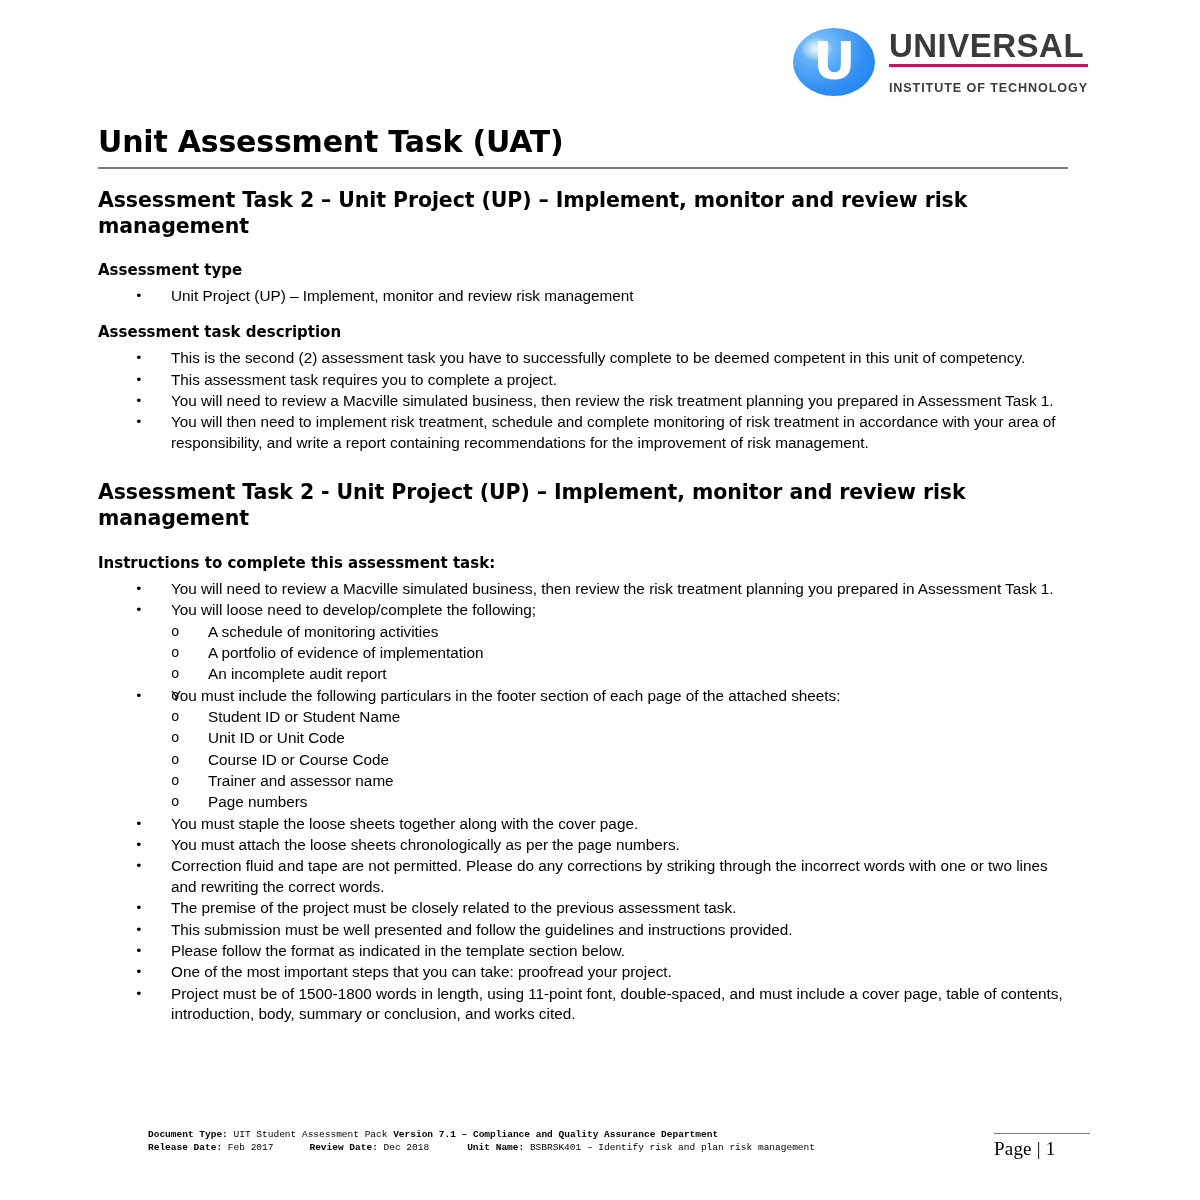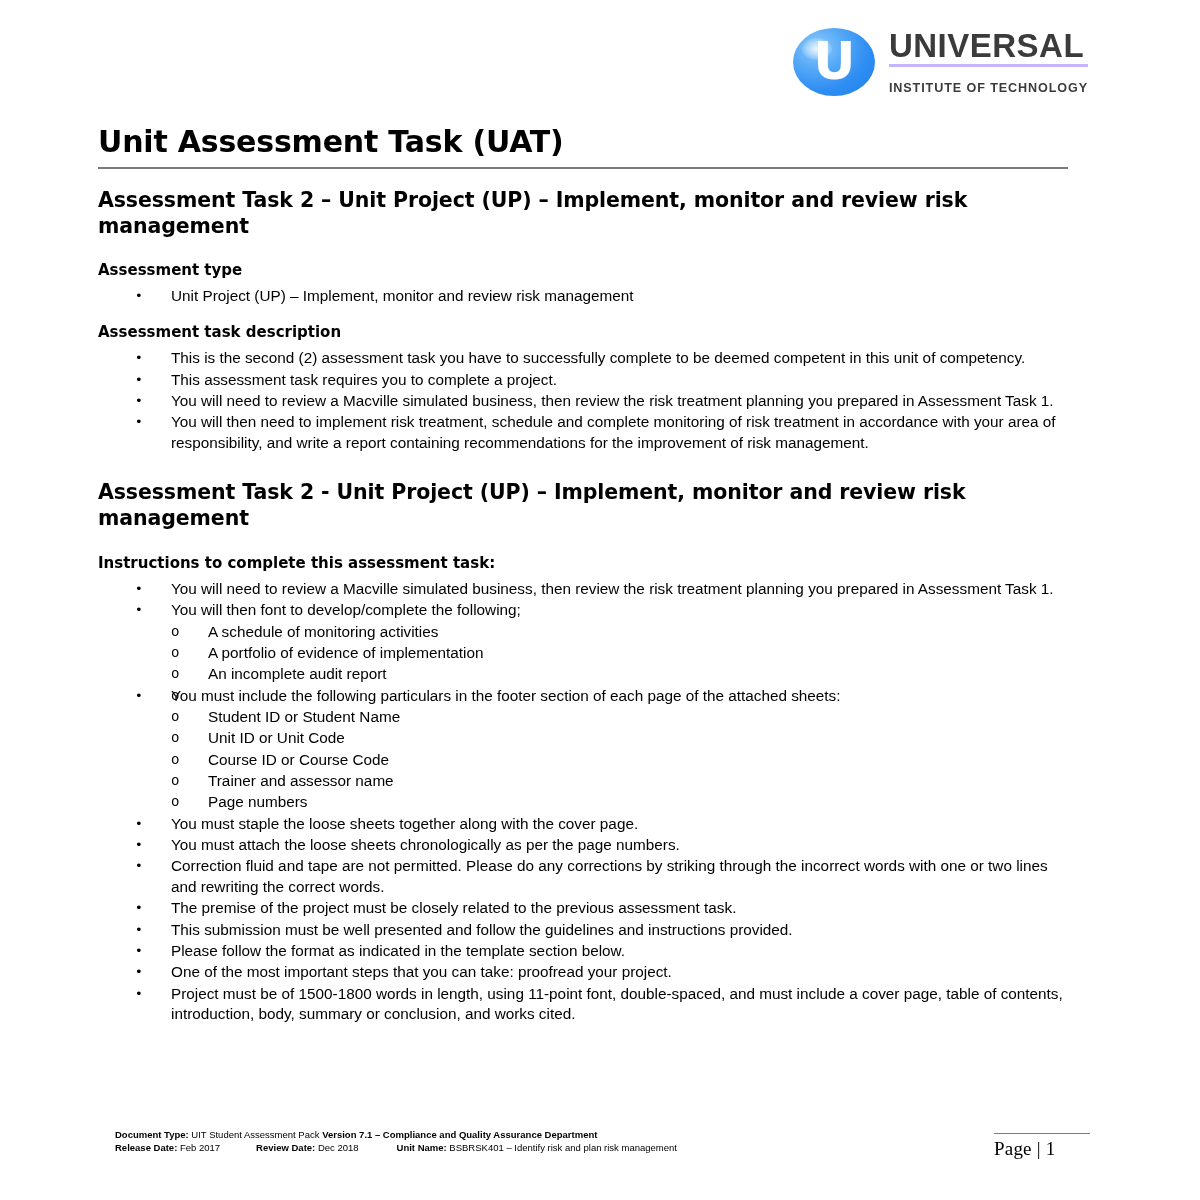--- a/index.html
+++ b/index.html
@@ -63,21 +63,21 @@
     padding-bottom: 2px;
   }
   .logo-text { display: flex; flex-direction: column; }
   .logo-name {
     font-family: "Liberation Sans", sans-serif;
     font-weight: bold;
     font-size: 33px;
     letter-spacing: 0.5px;
     color: #3b3b3b;
     line-height: 1.02;
-    border-bottom: 3px solid #c4b5fd;
+    border-bottom: 3px solid #be185d;
     padding-bottom: 1px;
   }
   .logo-sub {
     font-family: "Liberation Sans", sans-serif;
     font-weight: bold;
     font-size: 12.6px;
     letter-spacing: 0.9px;
     color: #3b3b3b;
     margin-top: 14px;
     text-align: right;
@@ -167,25 +167,26 @@
   .sub-wrap { margin-top: 1px; margin-bottom: 1px; }
 
   
   .footer {
     position: absolute;
     left: 115px;
     top: 1128px;
     width: 970px;
   }
   .footer-line {
-    font-family: Liberation Sans, sans-serif;
+    font-family: Liberation Mono, monospace;
     font-size: 9.5px;
     line-height: 1.42;
     color: #000;
     white-space: pre;
+    margin-left: 33px;
   }
   .footer-line b { font-weight: bold; }
   .footer-line .tabgap { display: inline-block; width: 36px; }
   .footer-line .tabgap2 { display: inline-block; width: 38px; }
 
   .page-num-box {
     position: absolute;
     right: 110px;
     top: 1133px;
     width: 96px;
@@ -260,21 +261,21 @@
     <h3 class="sub-heading">Instructions to complete this assessment task:</h3>
     <ul class="bullets">
 
       <li>
         <span class="marker">•</span>
         <span>You will need to review a Macville simulated business, then review the risk treatment planning you prepared in Assessment Task 1.</span>
       </li>
 
       <li>
         <span class="marker">•</span>
-        <span>You will then font to develop/complete the following;</span>
+        <span>You will loose need to develop/complete the following;</span>
         <div class="sub-wrap">
           <ul class="sub-bullets">
             <li>
               <span class="marker-o">o</span>
               <span>A schedule of monitoring activities</span>
             </li>
             <li>
               <span class="marker-o">o</span>
               <span>A portfolio of evidence of implementation</span>
             </li>

